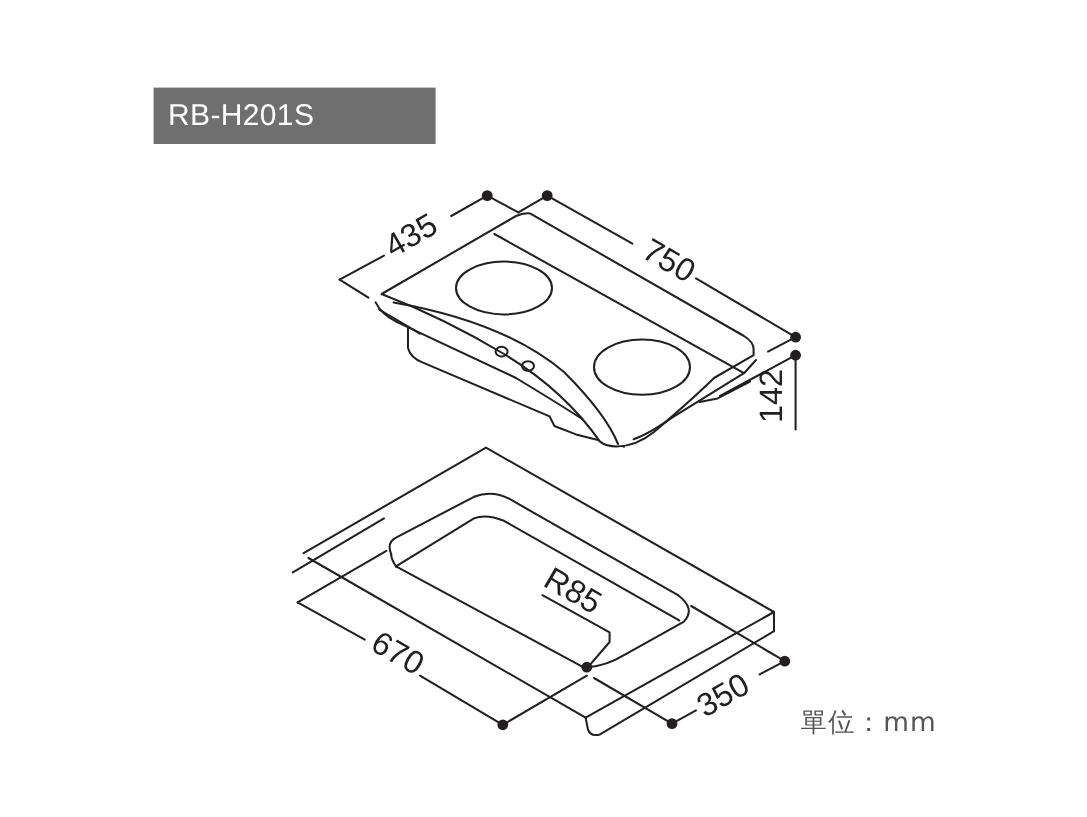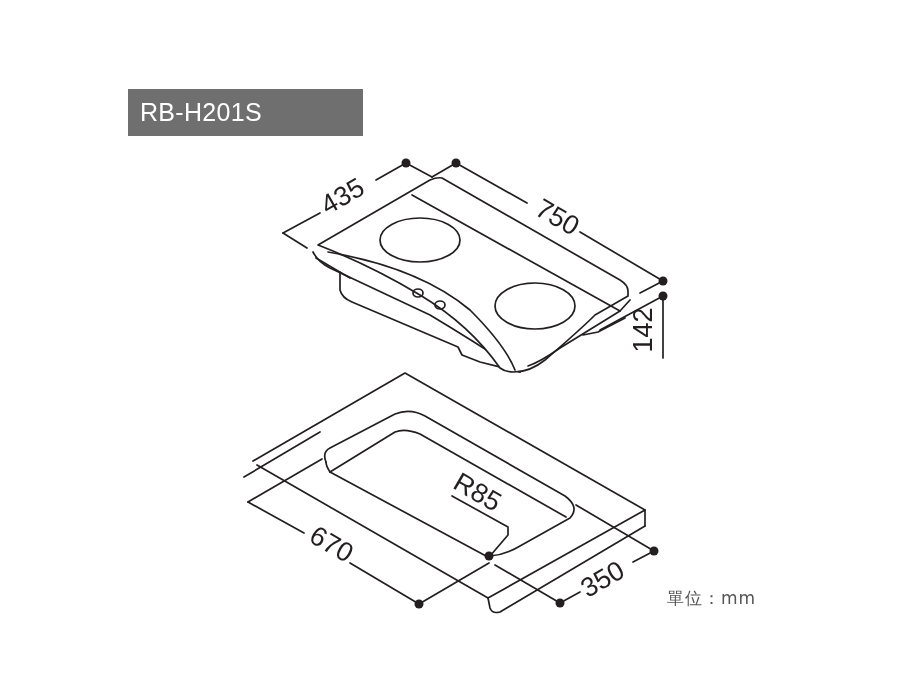--- a/index.html
+++ b/index.html
@@ -1,18 +1,18 @@
 <!DOCTYPE html>
 <html><head>
 <meta charset="utf-8">
 <style>
   html, body { margin:0; padding:0; background:#ffffff; }
   body { width:906px; height:681px; position:relative; overflow:hidden; font-family:"Liberation Sans", sans-serif; }
-  .title-box { position:absolute; left:128px; top:73px; width:235px; height:47px; background:#6f6f6f; color:#ffffff; font-family:"Liberation Sans", sans-serif; font-size:25px; line-height:47px; padding-left:12px; box-sizing:border-box; letter-spacing:0.3px;margin-top:16px; }
-  .unit-label { position:absolute; left:667px; top:587px; font-size:17px; color:#555555; font-family:"DejaVu Sans", sans-serif; letter-spacing:1px; }
+  .title-box { position:absolute; left:128px; top:73px; width:235px; height:47px; background:#6f6f6f; color:#ffffff; font-family:"Liberation Sans", sans-serif; font-size:25px; line-height:47px; padding-left:12px; box-sizing:border-box; letter-spacing:0.3px; }
+  .unit-label { position:absolute; left:667px; top:587px; font-size:22px; color:#555555; font-family:"DejaVu Sans", sans-serif; letter-spacing:1px; }
   svg { position:absolute; left:0; top:0; }
   .ln { stroke:#231f20; stroke-width:1.7; fill:none; stroke-linecap:round; stroke-linejoin:round; }
   .fillw { fill:#ffffff; }
   .dim { font-family:"Liberation Sans", sans-serif; font-size:27px; fill:#231f20; }
 </style>
 </head>
 <body>
 
 <div class="title-box">RB-H201S</div>
 

